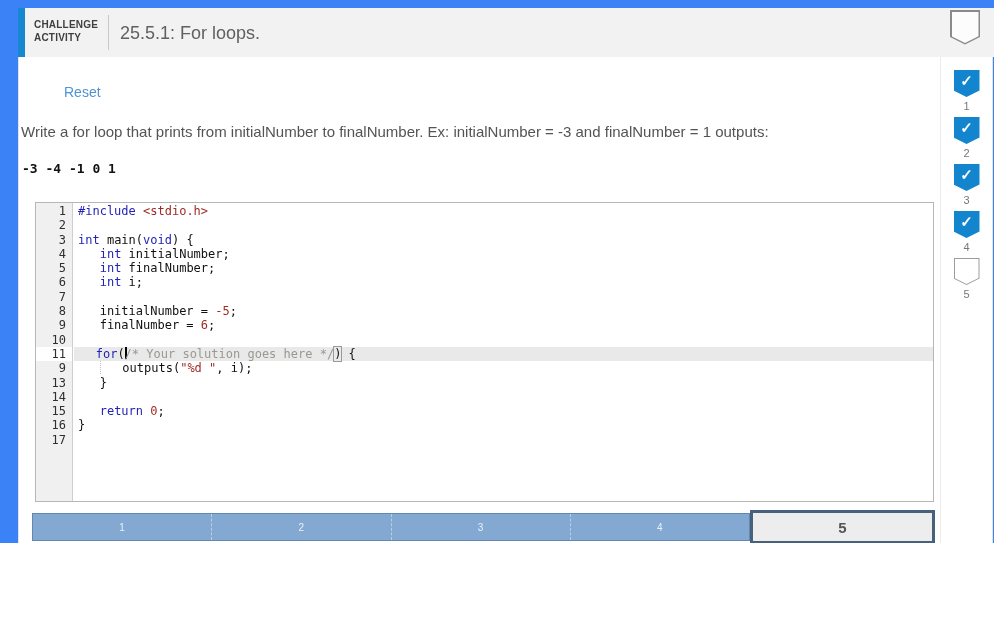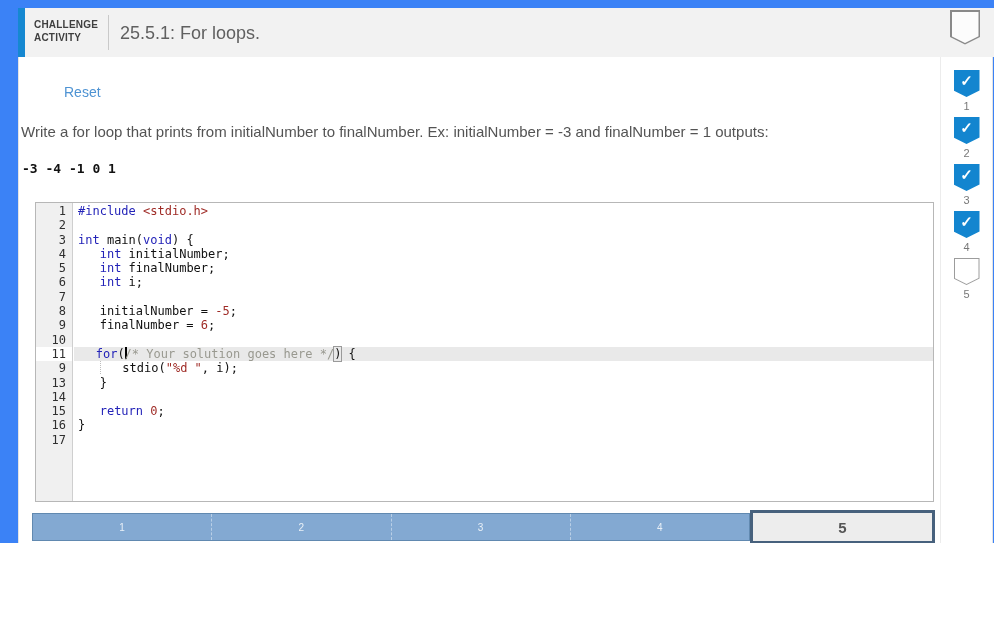--- a/index.html
+++ b/index.html
@@ -172,21 +172,21 @@
           <div class="code-line"></div>
           <div class="code-line"><span class="tk-k">int</span><span class="tk-p"> main(</span><span class="tk-k">void</span><span class="tk-p">) {</span></div>
           <div class="code-line"><span class="tk-p">   </span><span class="tk-k">int</span><span class="tk-p"> initialNumber;</span></div>
           <div class="code-line"><span class="tk-p">   </span><span class="tk-k">int</span><span class="tk-p"> finalNumber;</span></div>
           <div class="code-line"><span class="tk-p">   </span><span class="tk-k">int</span><span class="tk-p"> i;</span></div>
           <div class="code-line"></div>
           <div class="code-line"><span class="tk-p">   initialNumber = </span><span class="tk-s">-5</span><span class="tk-p">;</span></div>
           <div class="code-line"><span class="tk-p">   finalNumber = </span><span class="tk-s">6</span><span class="tk-p">;</span></div>
           <div class="code-line"></div>
           <div class="code-line active"><span class="tk-p">   </span><span class="tk-k">for</span><span class="tk-p">(</span><span class="tk-cursor"></span><span class="tk-c">/* Your solution goes here */</span><span class="tk-box">)</span><span class="tk-p"> {</span></div>
-          <div class="code-line"><span class="tk-p">   </span><span class="tk-guide"></span><span class="tk-p">   stdio(</span><span class="tk-s">"%d "</span><span class="tk-p">, i);</span></div>
+          <div class="code-line"><span class="tk-p">   </span><span class="tk-guide"></span><span class="tk-p">   outputs(</span><span class="tk-s">"%d "</span><span class="tk-p">, i);</span></div>
           <div class="code-line"><span class="tk-p">   }</span></div>
           <div class="code-line"></div>
           <div class="code-line"><span class="tk-p">   </span><span class="tk-k">return</span><span class="tk-p"> </span><span class="tk-s">0</span><span class="tk-p">;</span></div>
           <div class="code-line"><span class="tk-p">}</span></div>
           <div class="code-line"></div>
         </div>
     </div>
 
     <div class="progressbar">
         <div class="pgroup">

